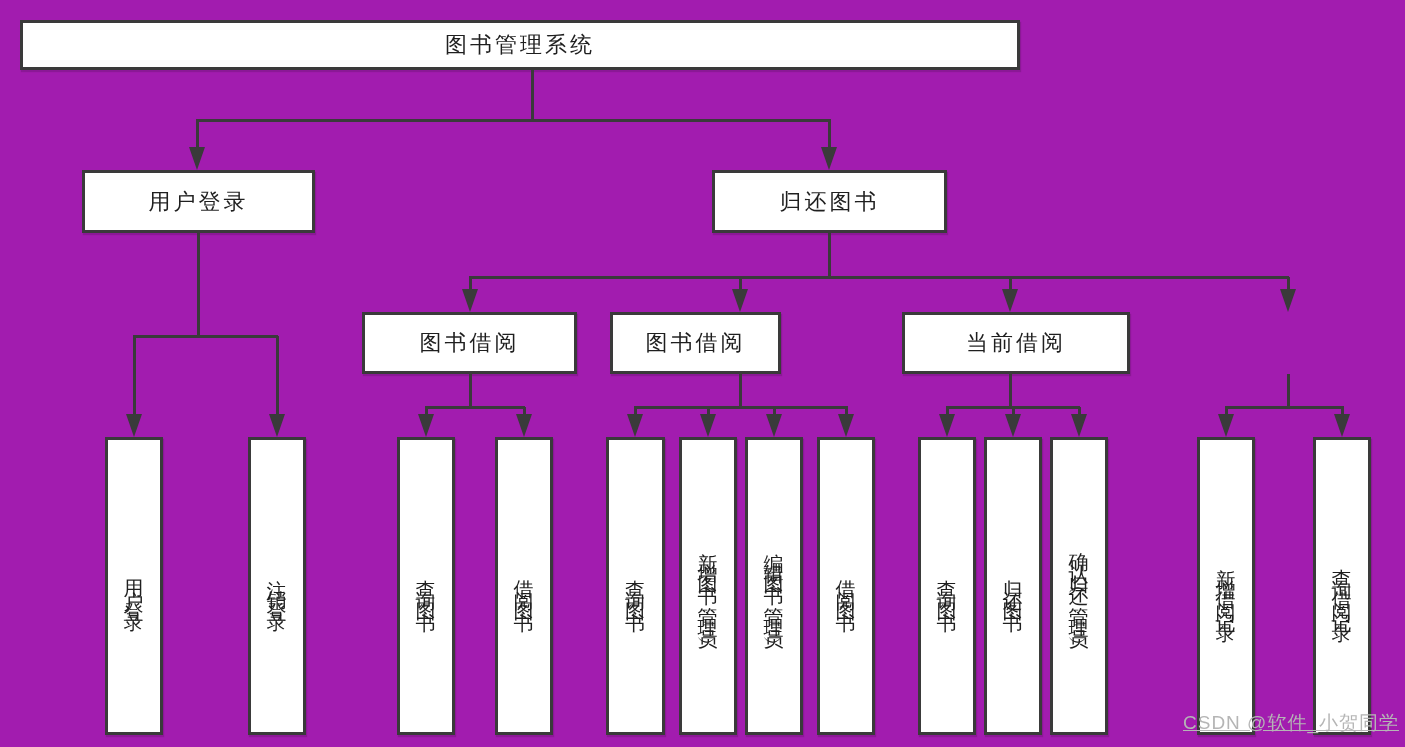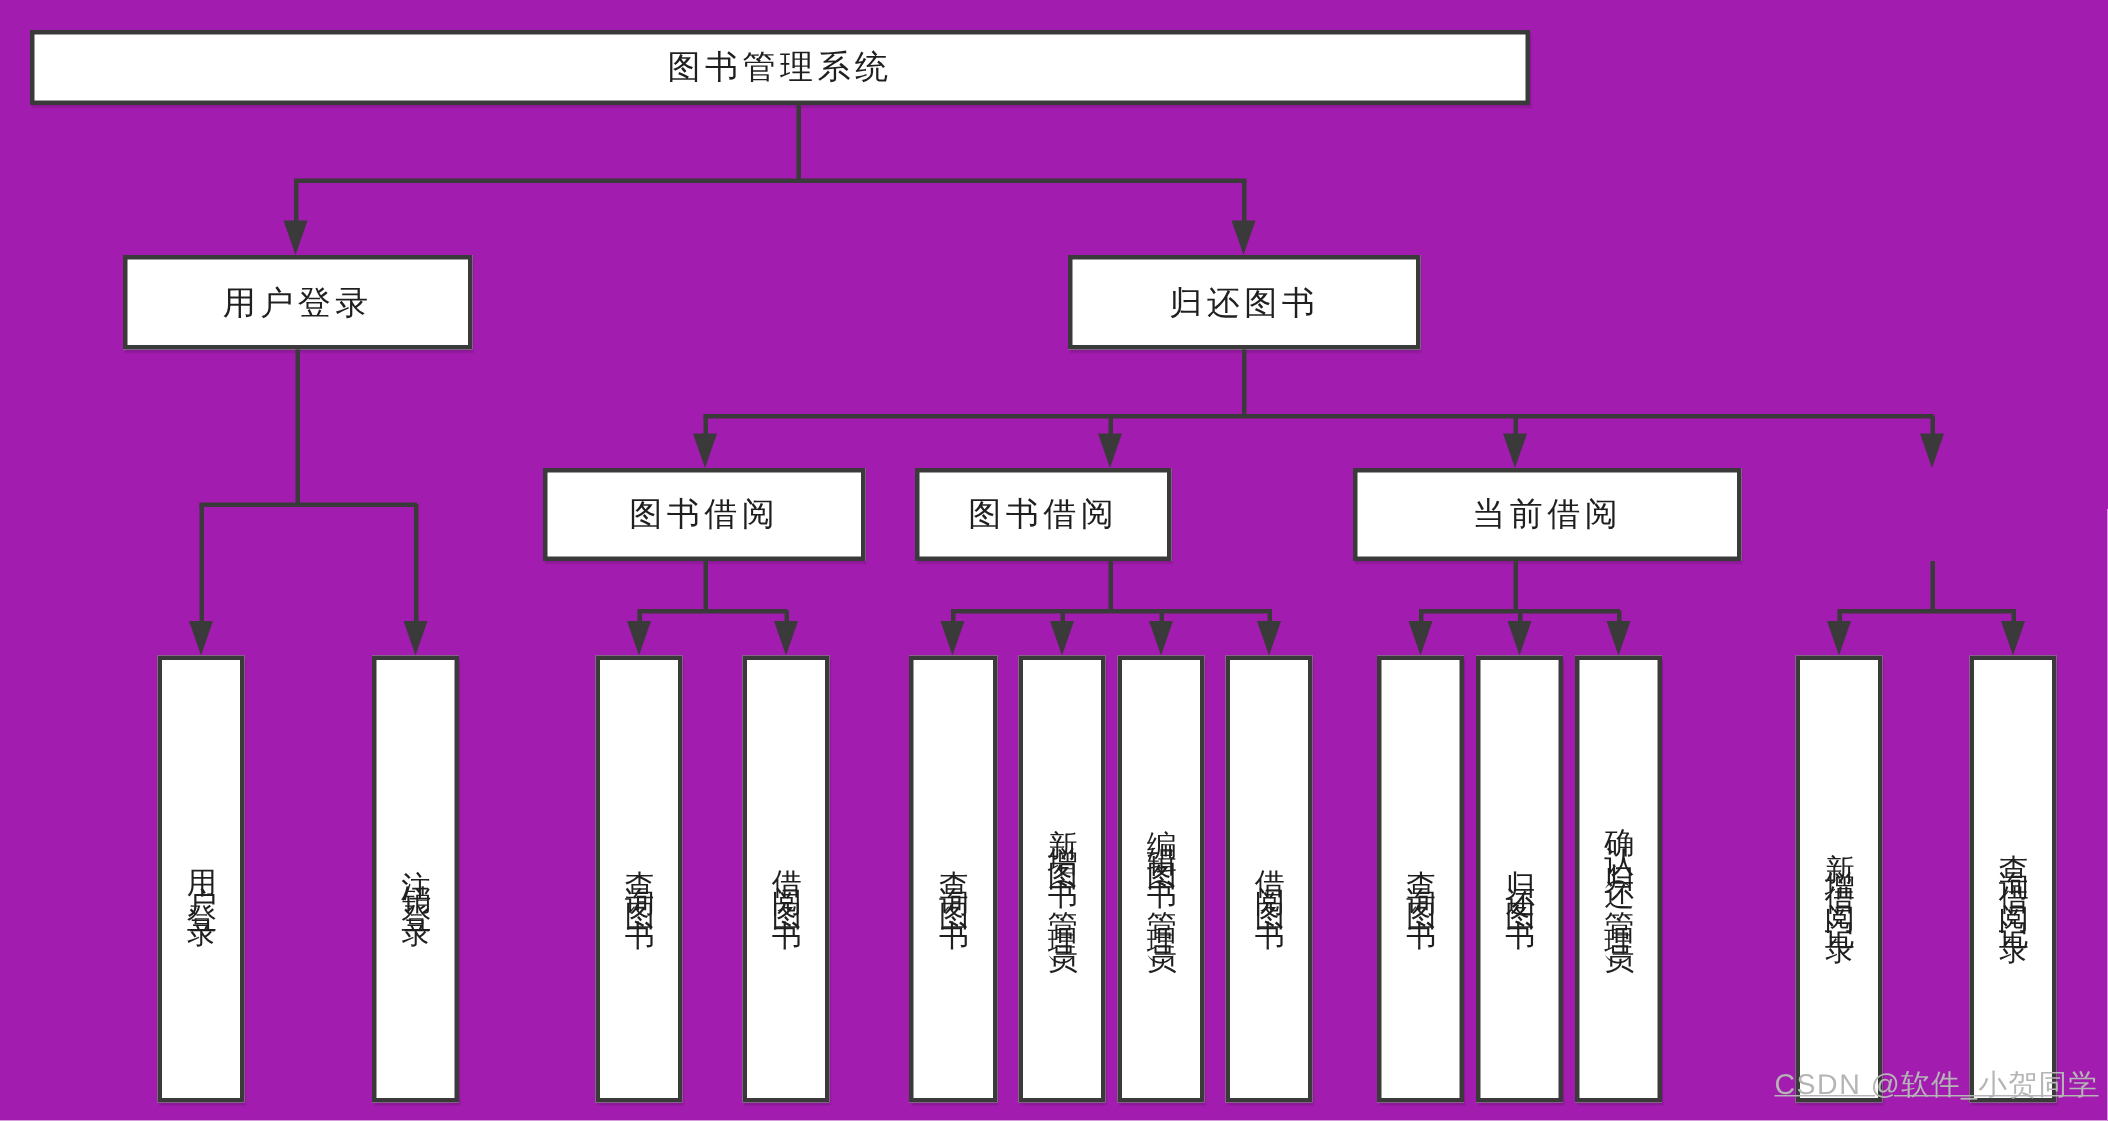--- a/index.html
+++ b/index.html
@@ -71,21 +71,21 @@
   <div class="ah" style="left:1002px;top:289px"></div>
   <div class="vline" style="left:1287px;top:277px;height:16px"></div>
   <div class="ah" style="left:1280px;top:289px"></div>
 
   <div class="box" style="left:362px;top:312px;width:215px;height:62px">
     <span class="htext">图书借阅</span>
   </div>
   <div class="box" style="left:610px;top:312px;width:171px;height:62px">
     <span class="htext">图书借阅</span>
   </div>
-  <div class="box" style="left:902px;top:312px;width:259px;height:62px">
+  <div class="box" style="left:902px;top:312px;width:228px;height:62px">
     <span class="htext">当前借阅</span>
   </div>
 
   <div class="vline" style="left:469px;top:374px;height:33px"></div>
   <div class="hline" style="left:425px;top:406px;width:100px"></div>
   <div class="vline" style="left:425px;top:407px;height:9px"></div>
   <div class="ah" style="left:418px;top:414px"></div>
   <div class="vline" style="left:523px;top:407px;height:9px"></div>
   <div class="ah" style="left:516px;top:414px"></div>
 

